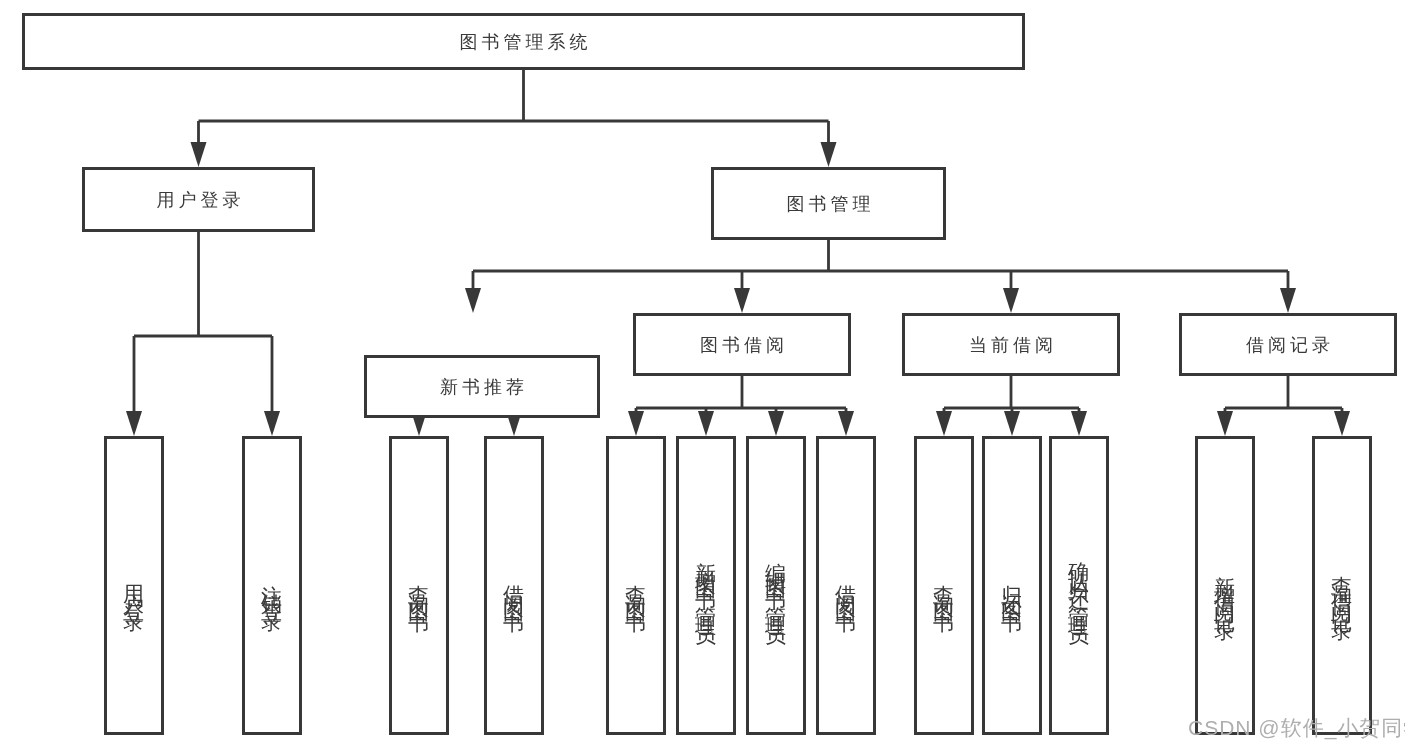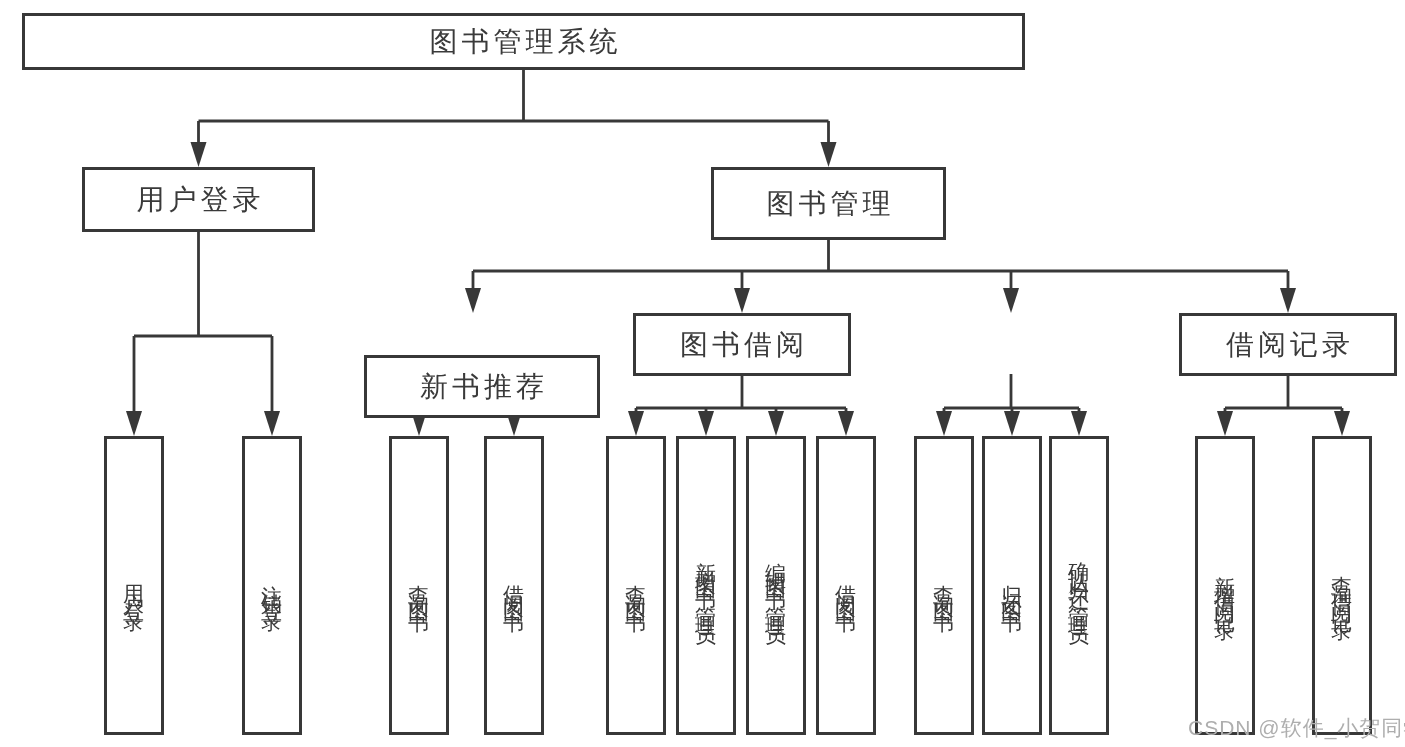--- a/index.html
+++ b/index.html
@@ -22,21 +22,21 @@
     box-sizing: border-box;
     background: #ffffff;
     border: 3px solid #383838;
     color: #3a3a3a;
     display: flex;
     align-items: center;
     justify-content: center;
     text-align: center;
   }
   .h-box {
-    font-size: 28px;
+    font-size: 18px;
     letter-spacing: 4px;
     text-indent: 4px;
     white-space: nowrap;
   }
   .v-box {
     writing-mode: vertical-lr;
     font-size: 21px;
     letter-spacing: 9px;
     line-height: 1;
   }
@@ -99,20 +99,21 @@
     </g>
   </svg>
 
   <div class="box h-box" style="left:22px; top:13px; width:1003px; height:57px;">图书管理系统</div>
 
   <div class="box h-box" style="left:82px; top:167px; width:233px; height:65px;">用户登录</div>
   <div class="box h-box" style="left:711px; top:167px; width:235px; height:73px;">图书管理</div>
 
   <div class="box h-box" style="left:364px; top:313px; width:236px; height:63px;margin-top:42px;">新书推荐</div>
   <div class="box h-box" style="left:633px; top:313px; width:218px; height:63px;">图书借阅</div>
+  <div class="box h-box" style="left:902px; top:313px; width:218px; height:63px;">当前借阅</div>
   <div class="box h-box" style="left:1179px; top:313px; width:218px; height:63px;">借阅记录</div>
 
   <div class="box v-box" style="left:104px; top:436px; width:60px; height:299px;">用户登录</div>
   <div class="box v-box" style="left:242px; top:436px; width:60px; height:299px;">注销登录</div>
 
   <div class="box v-box" style="left:389px; top:436px; width:60px; height:299px;">查询图书</div>
   <div class="box v-box" style="left:484px; top:436px; width:60px; height:299px;">借阅图书</div>
 
   <div class="box v-box" style="left:606px; top:436px; width:60px; height:299px;">查询图书</div>
   <div class="box v-box" style="left:676px; top:436px; width:60px; height:299px;">新增图书（管理员）</div>

